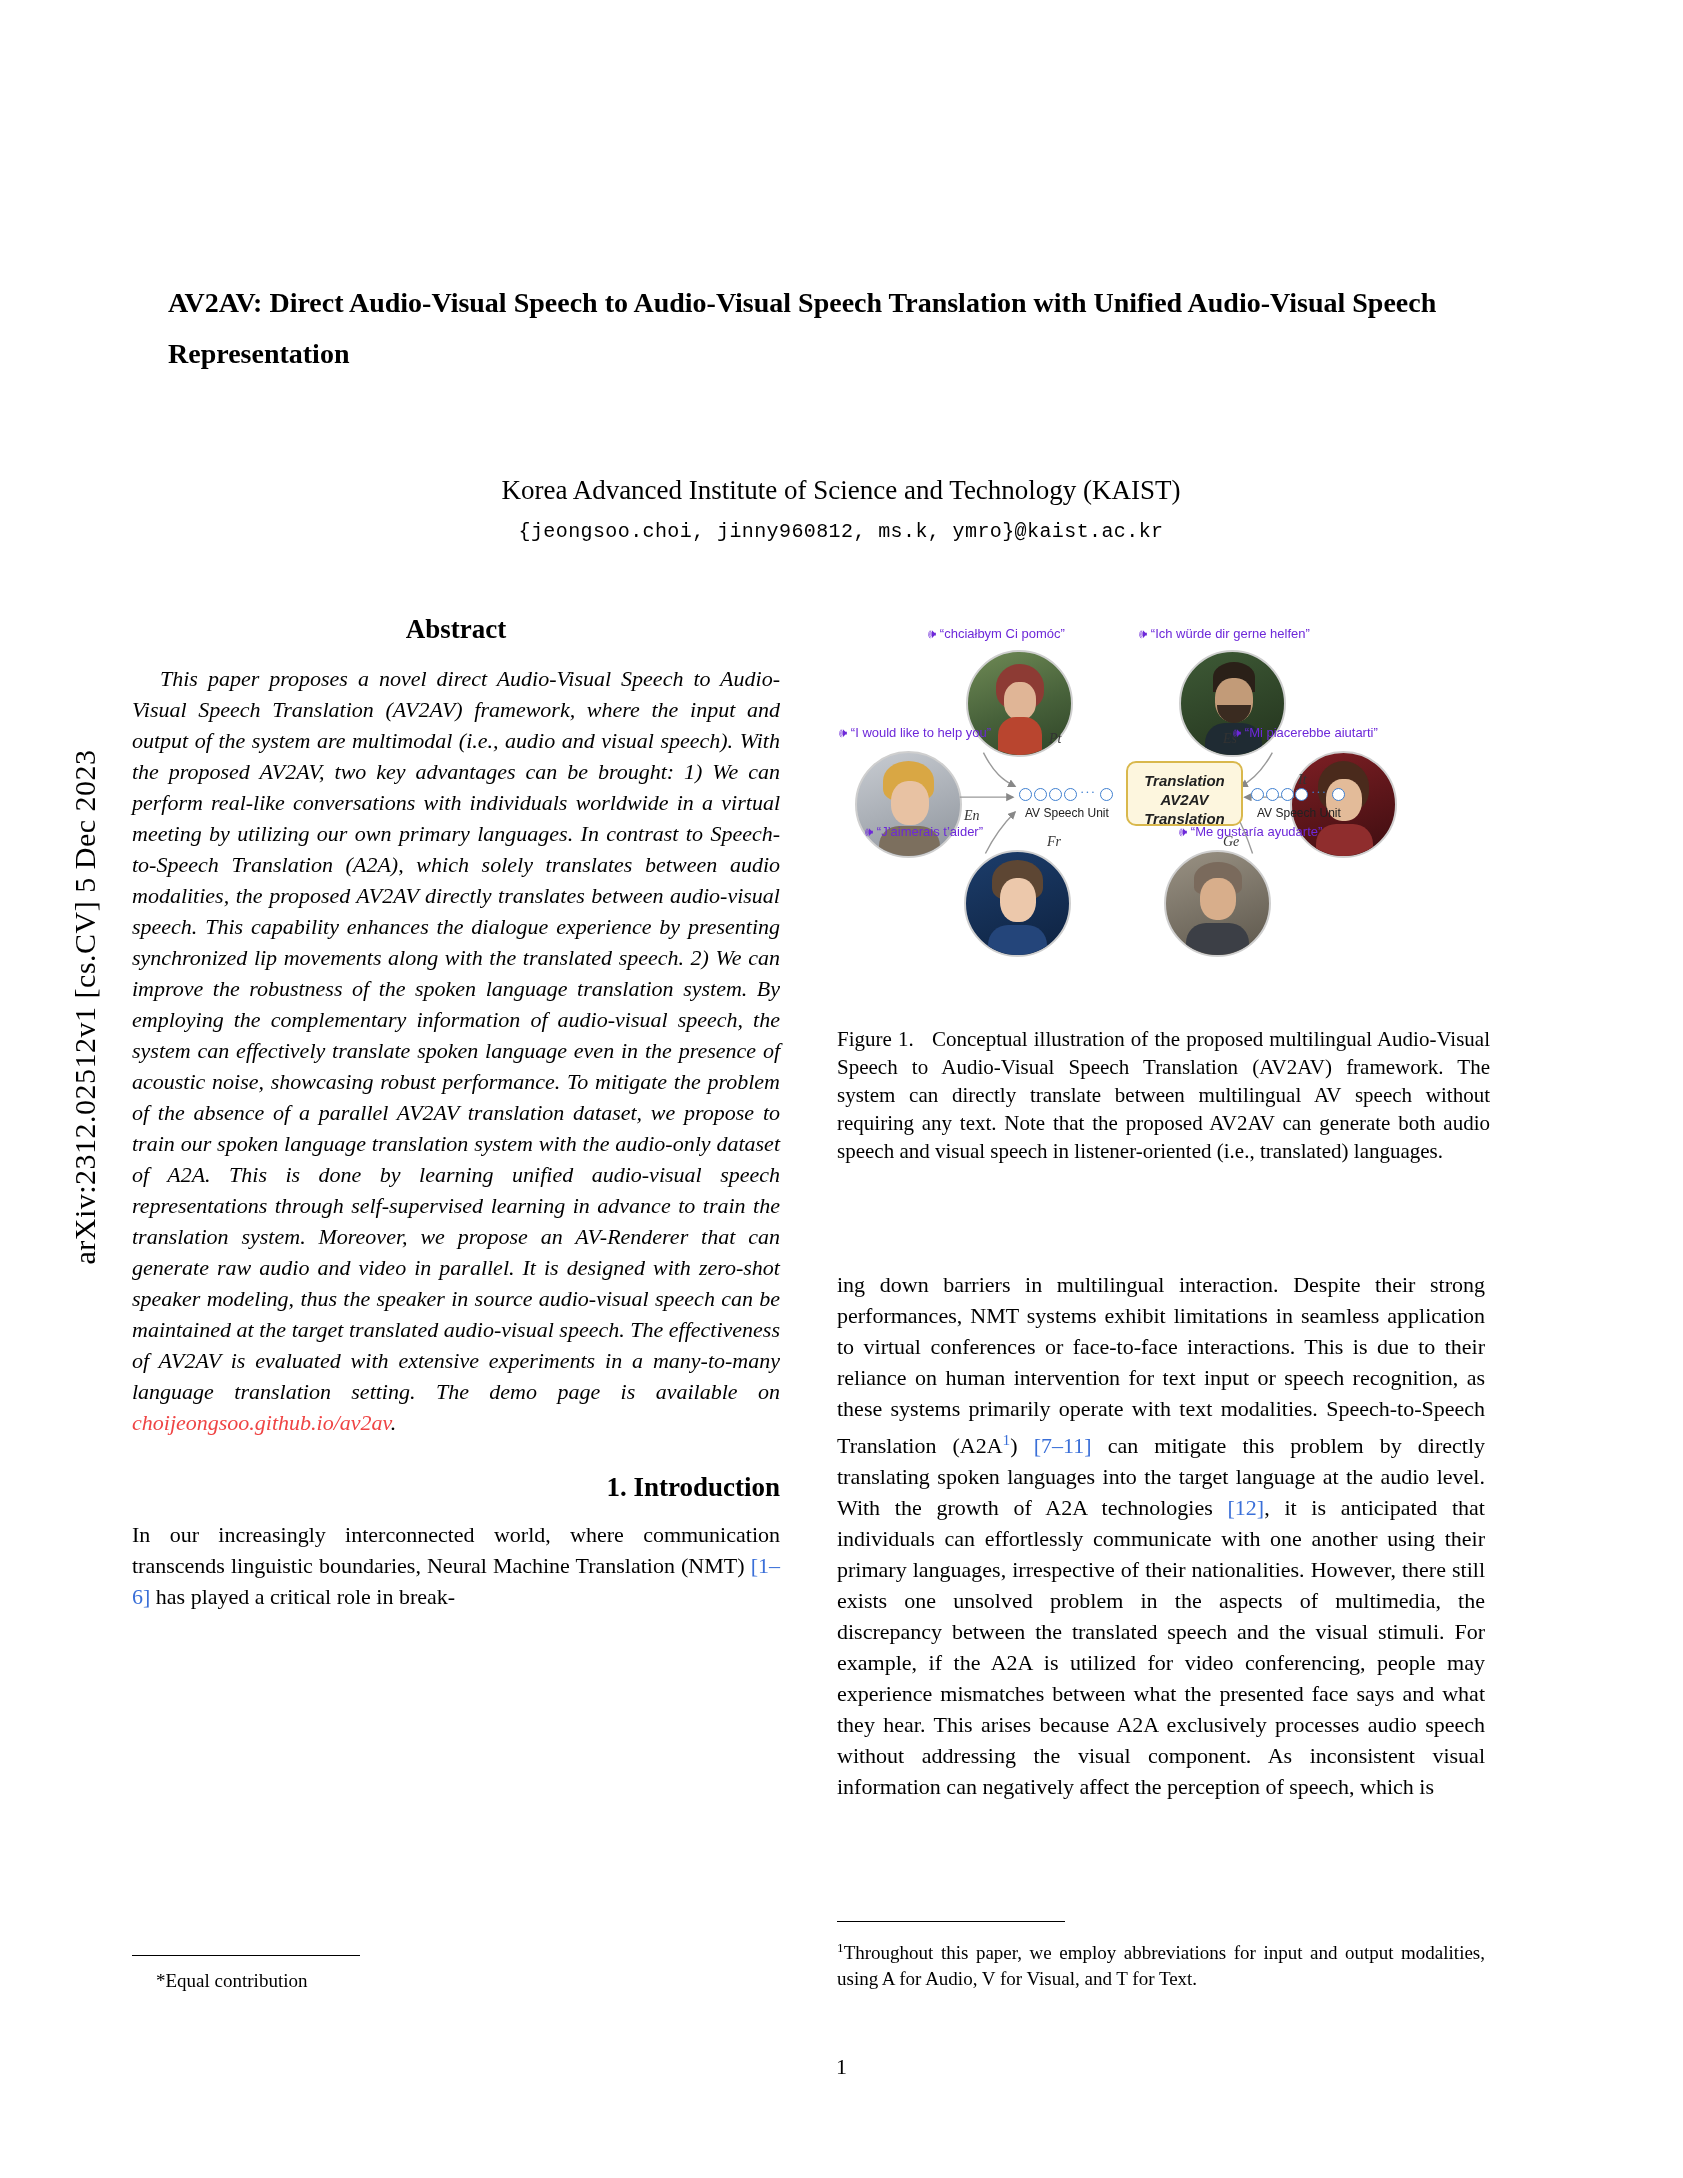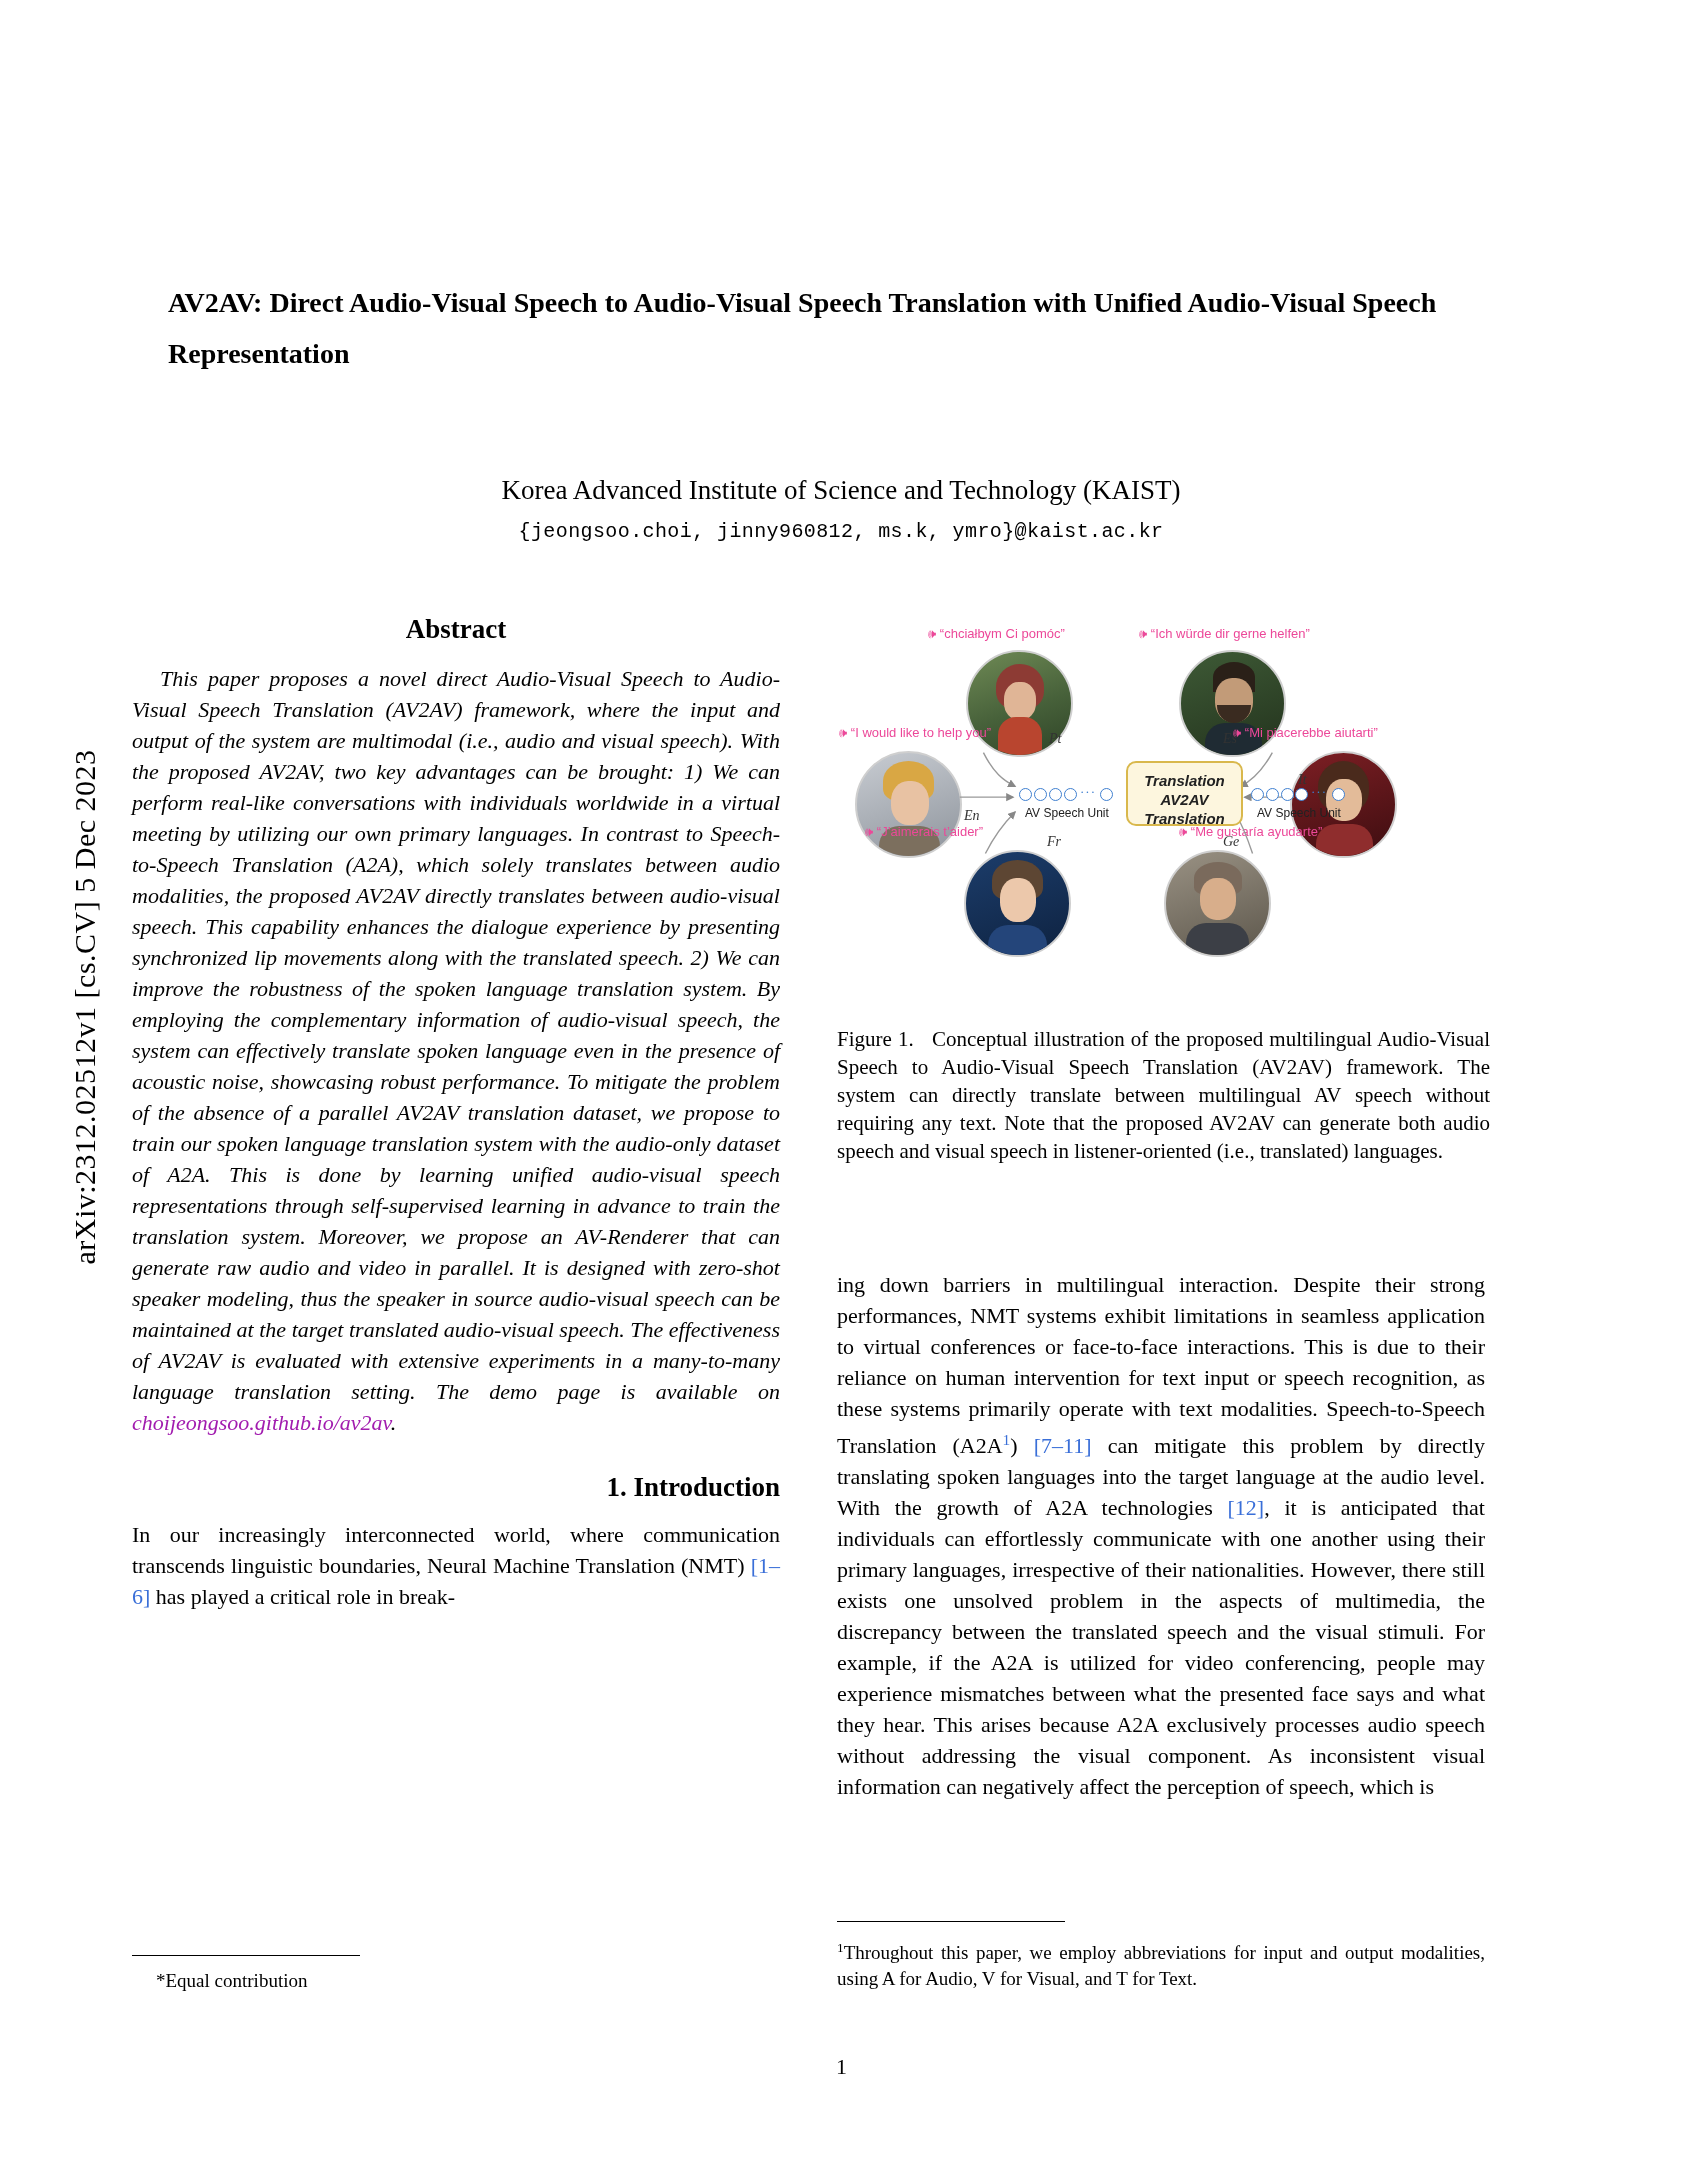--- a/index.html
+++ b/index.html
@@ -109,21 +109,21 @@
     text-indent: 28px;
   }
   p.body-text {
     font-size: 22px;
     line-height: 31px;
     text-align: justify;
     margin: 0;
     text-indent: 28px;
   }
   p.body-text.no-indent { text-indent: 0; }
-  .link { color: #a21caf; }
+  .link { color: #ef4444; }
   .cite { color: #3a6fd8; }
 
   
   .figure-box {
     position: absolute;
     left: 837px;
     top: 614px;
     width: 653px;
     height: 396px;
   }
@@ -143,21 +143,21 @@
     position: absolute;
     border-radius: 50%;
     overflow: hidden;
     border: 2px solid #cfcfcf;
   }
   .fig-caption-sm {
     position: absolute;
     font-family: "Liberation Sans", sans-serif;
     font-size: 13px;
     white-space: nowrap;
-    color: #ec4899;
+    color: #6d28d9;
   }
   .fig-lang {
     position: absolute;
     font-family: "Liberation Serif", serif;
     font-style: italic;
     font-size: 14px;
     color: #333;
   }
   .fig-center-box {
     position: absolute;

